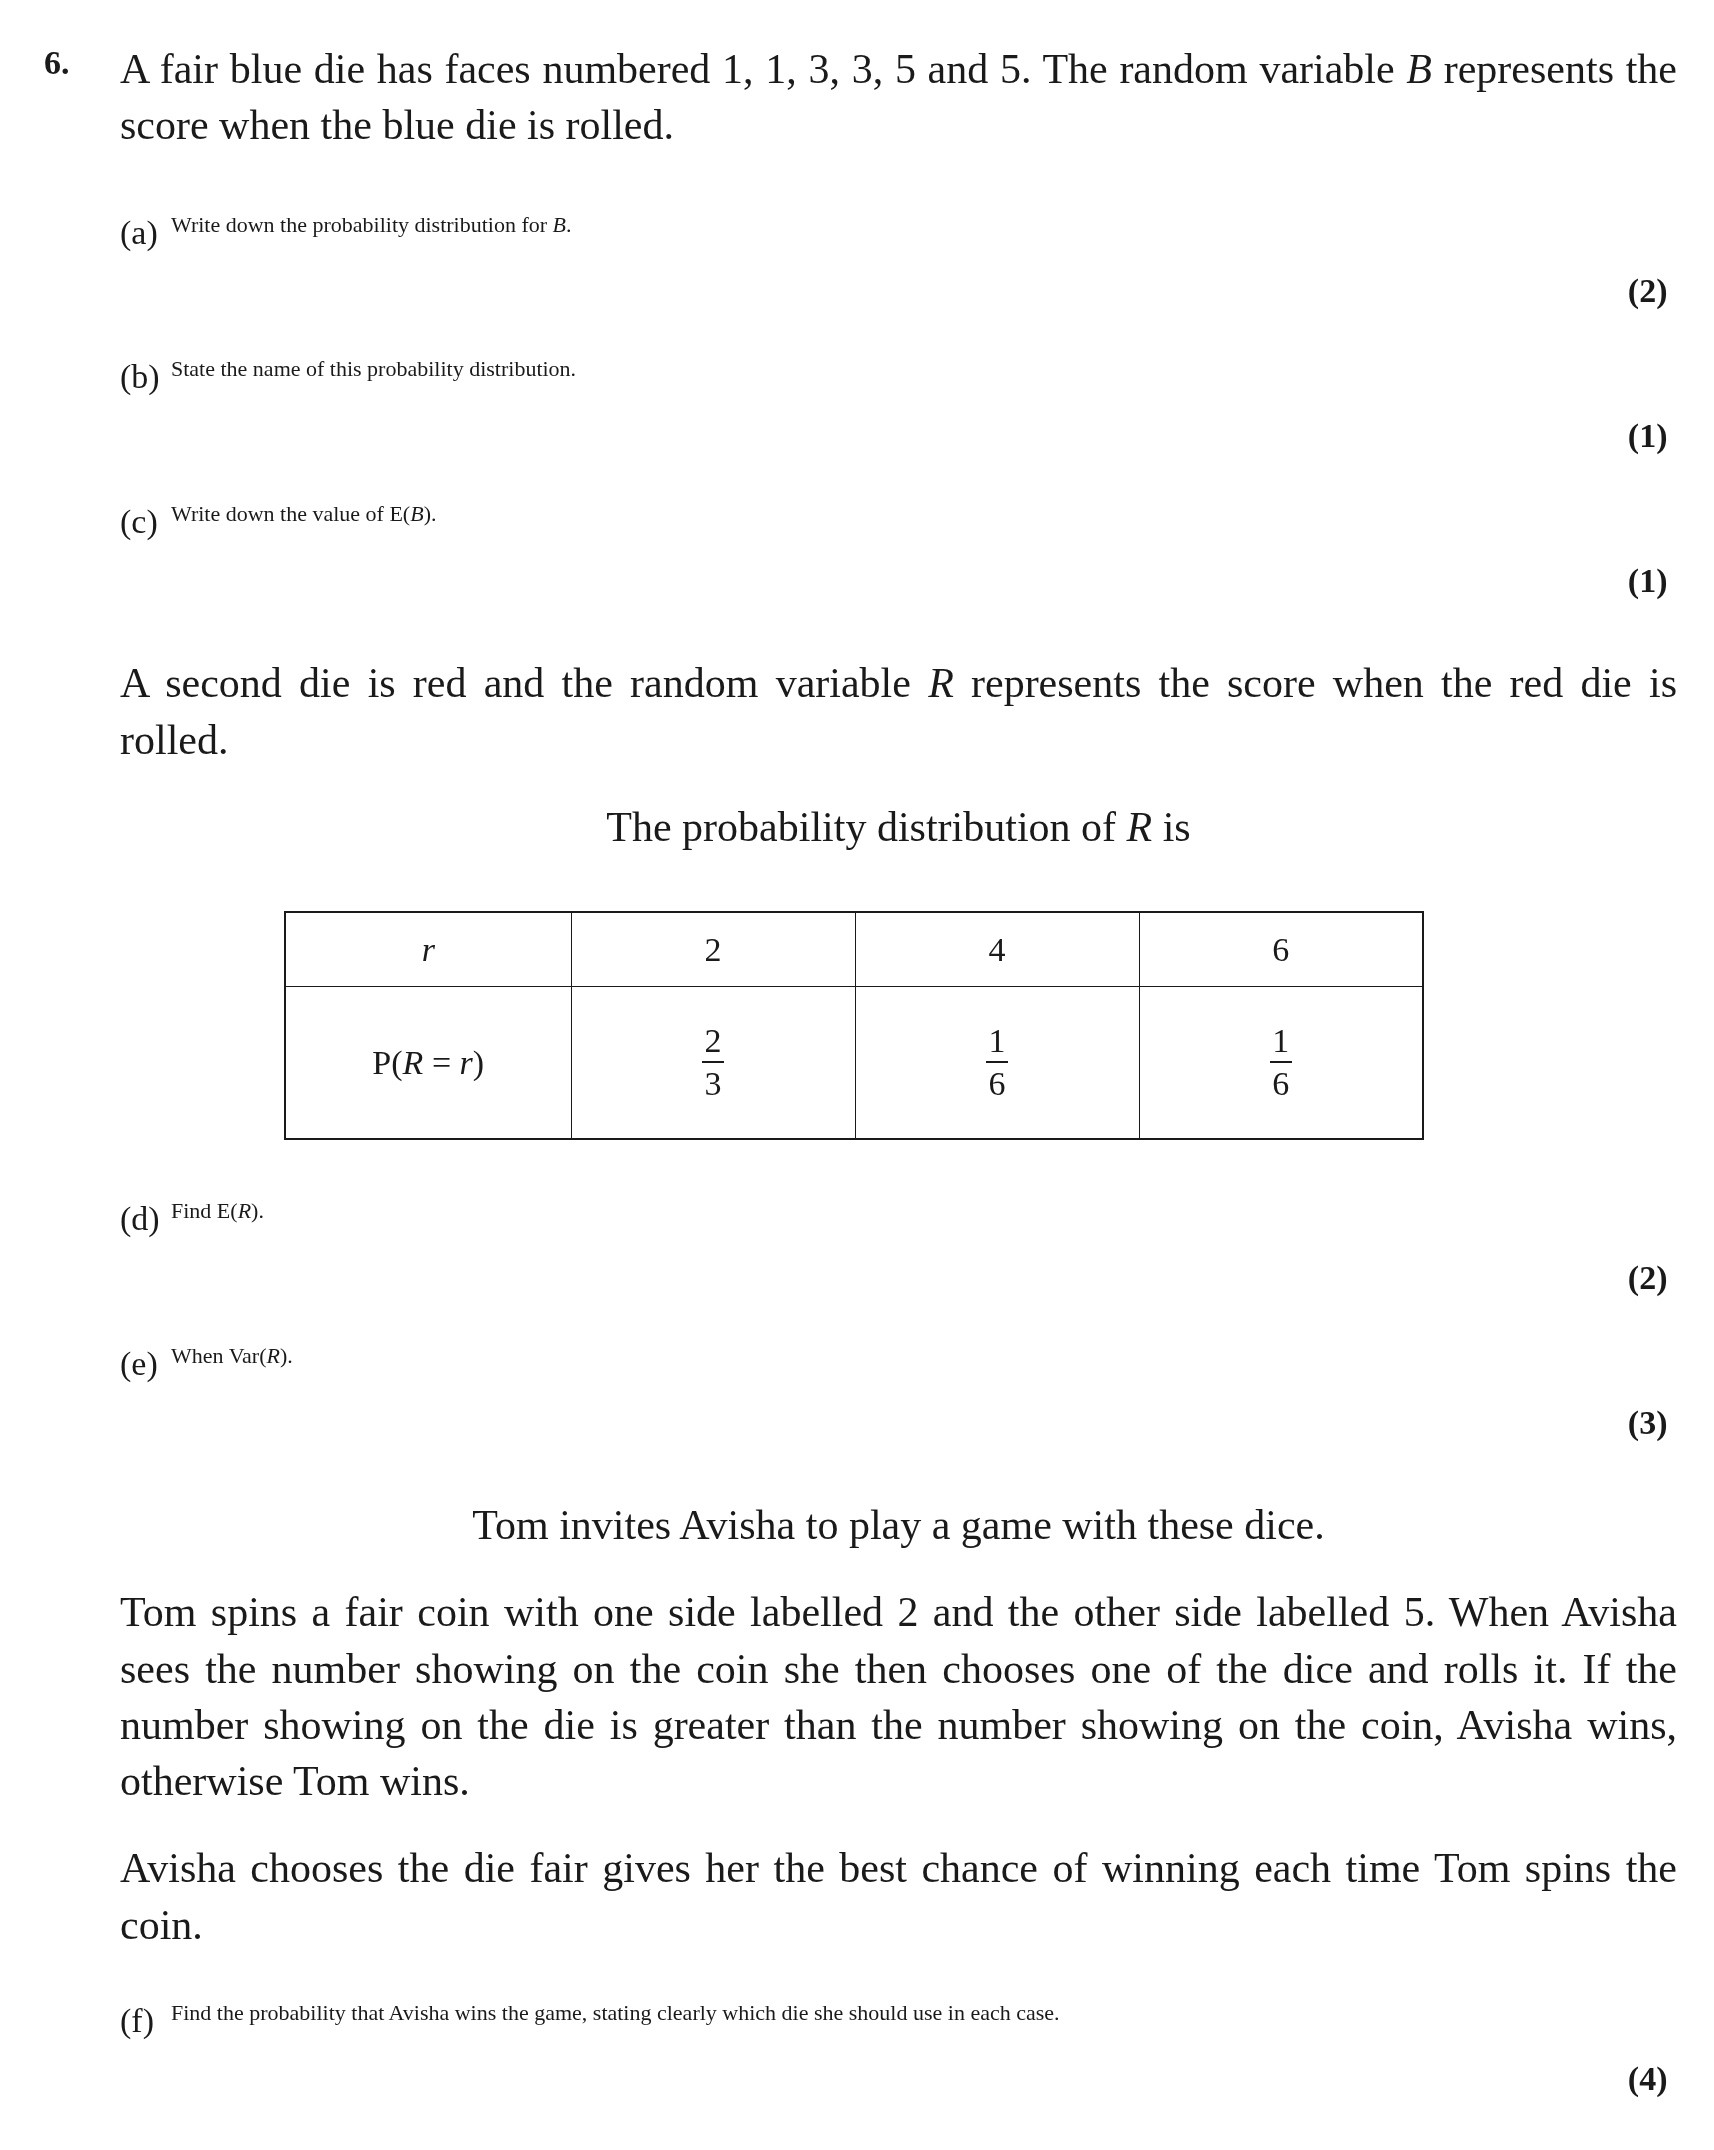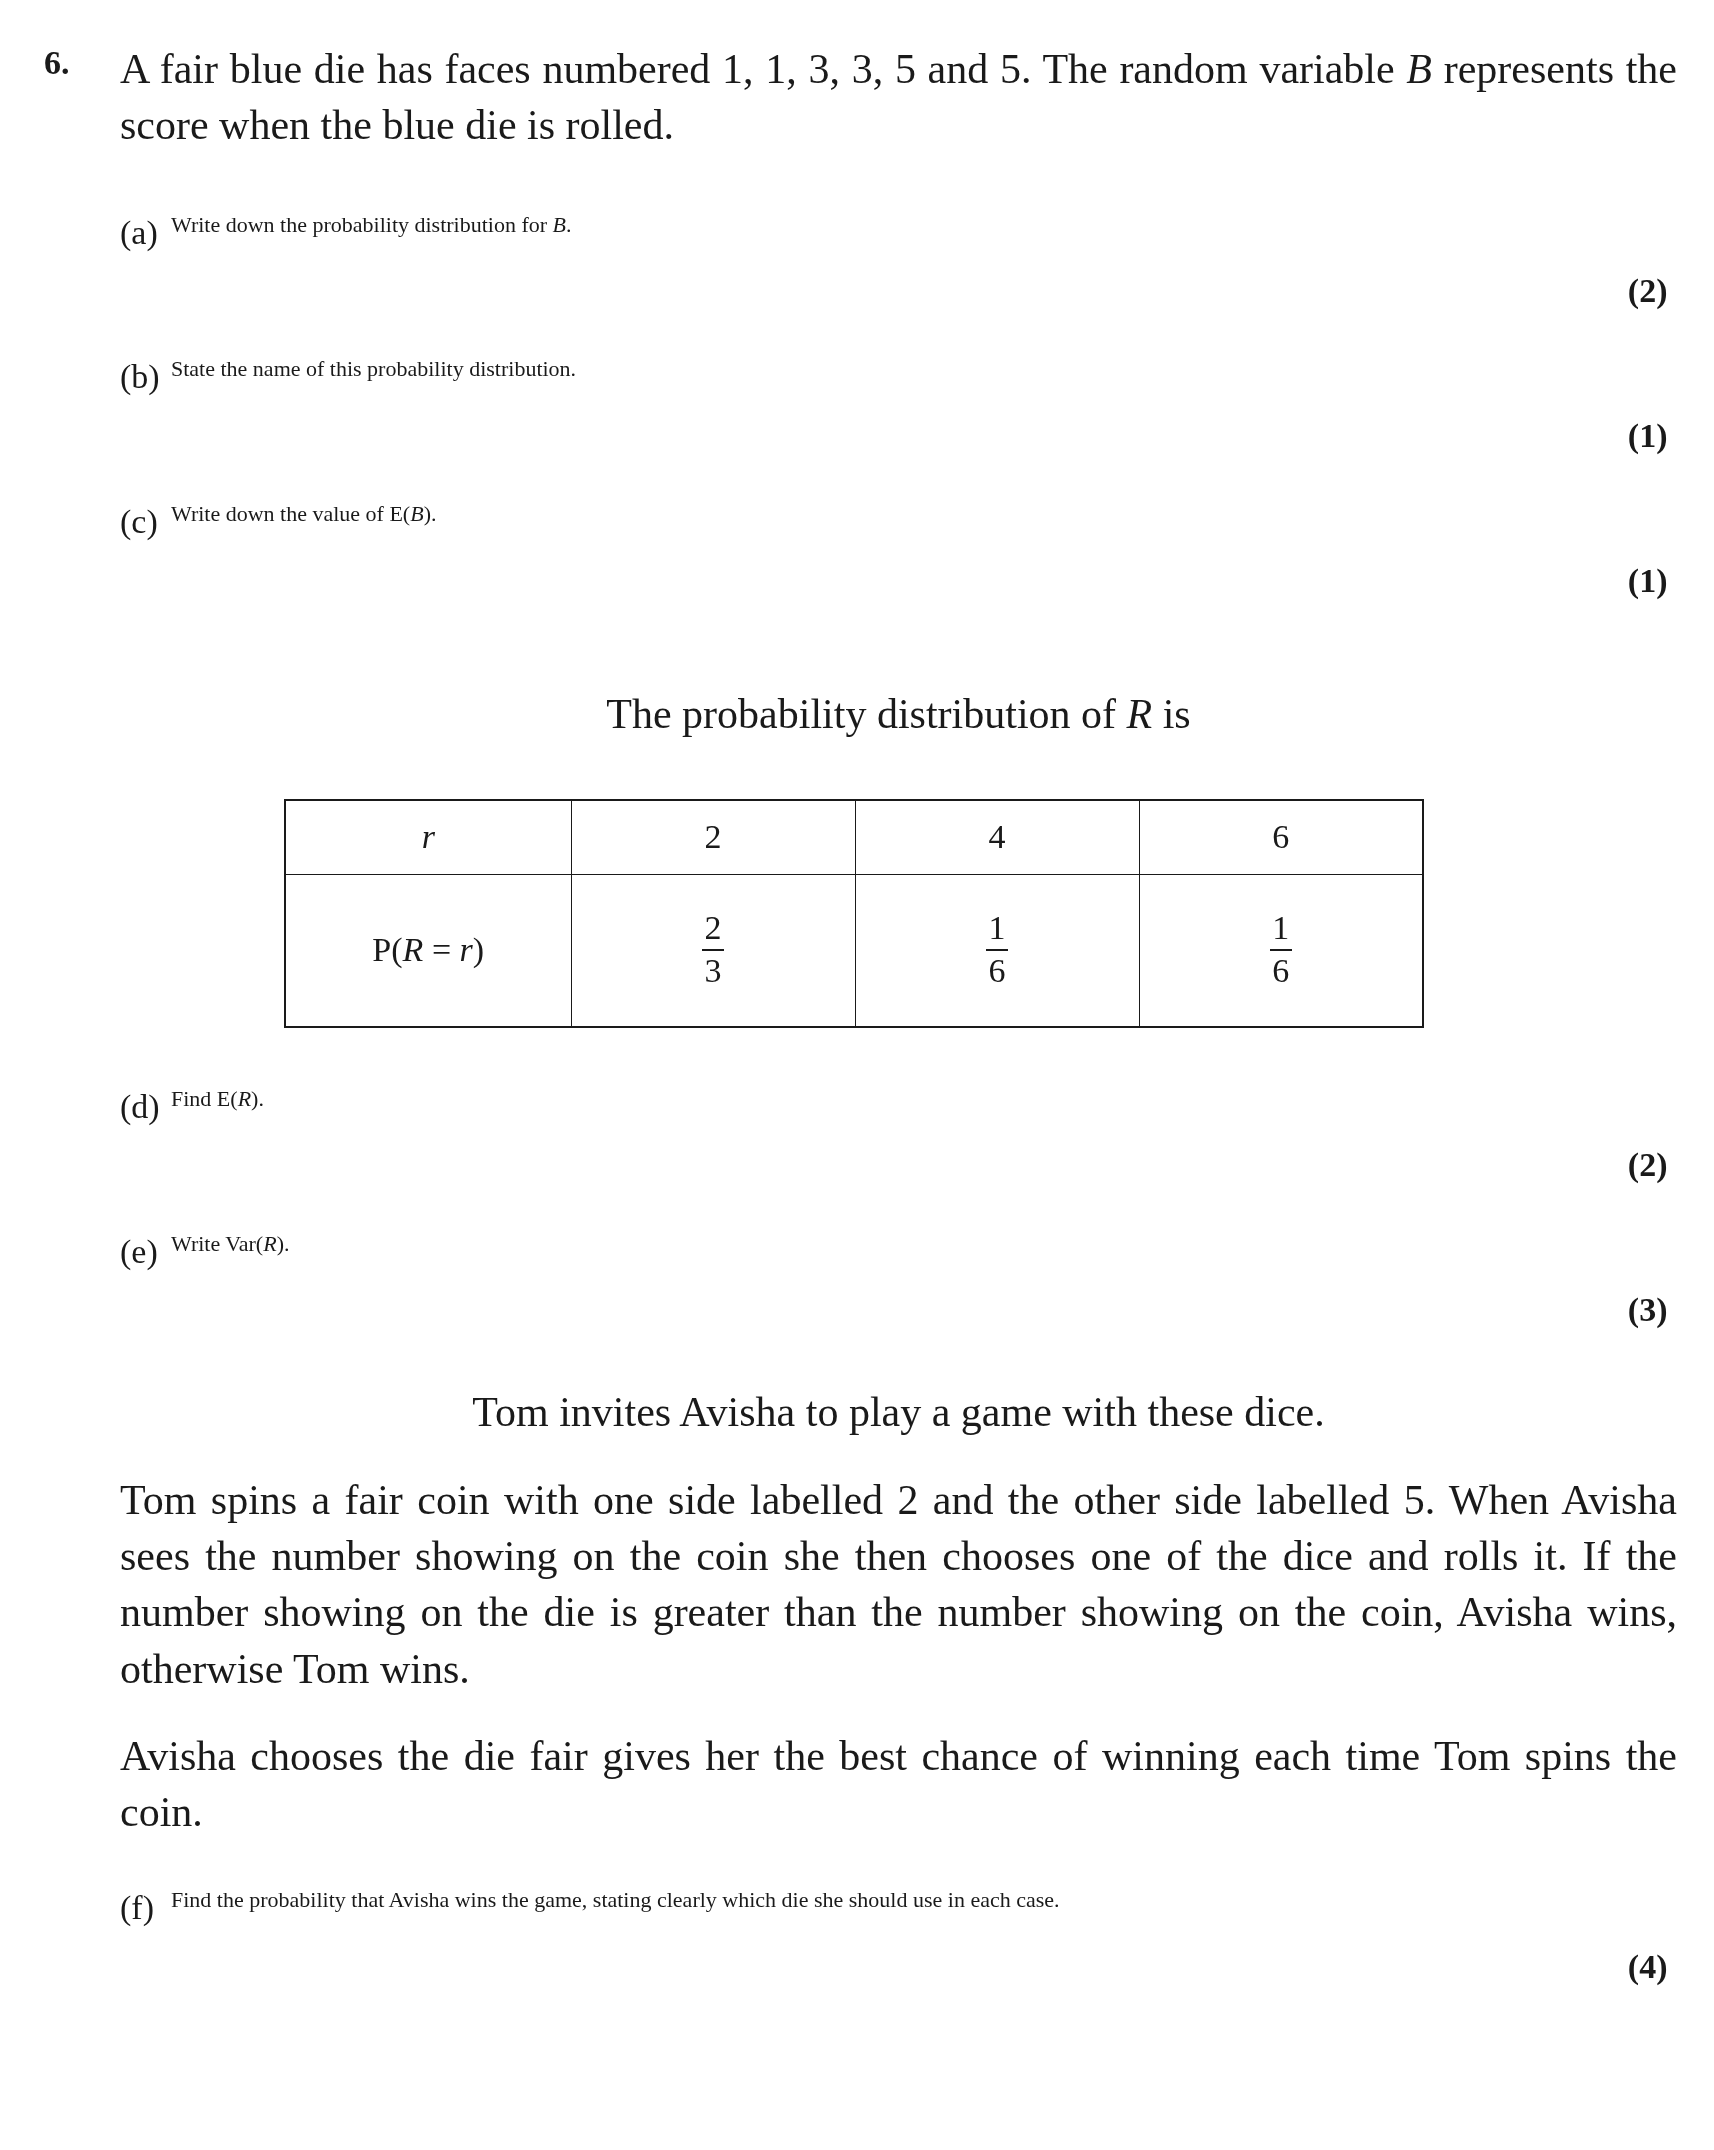--- a/index.html
+++ b/index.html
@@ -180,20 +180,23 @@
 
     <div class="part">
       <div class="part-label">(c)</div>
       <div class="part-text nojust"><span>Write down the value of E(</span><i>B</i><span>).</span></div>
     </div>
     <div class="sp-sm"></div>
     <div class="marks">(1)</div>
 
     <div class="sp-xl"></div>
 
+    <div class="indent-block">
+      <p class="para"><span>A second die is red and the random variable </span><i>R</i><span> represents the score when the red die is rolled.</span></p>
+    </div>
 
     <div class="sp-md"></div>
 
     <div class="indent-block">
       <p class="para nojust"><span>The probability distribution of </span><i>R</i><span> is</span></p>
     </div>
 
     <div class="sp-xl"></div>
 
     <div class="table-wrap">
@@ -245,21 +248,21 @@
       <div class="part-label">(d)</div>
       <div class="part-text nojust"><span>Find E(</span><i>R</i><span>).</span></div>
     </div>
     <div class="sp-sm"></div>
     <div class="marks">(2)</div>
 
     <div class="sp-lg"></div>
 
     <div class="part">
       <div class="part-label">(e)</div>
-      <div class="part-text nojust"><span>Write Var(</span><i>R</i><span>).</span></div>
+      <div class="part-text nojust"><span>When Var(</span><i>R</i><span>).</span></div>
     </div>
     <div class="sp-sm"></div>
     <div class="marks">(3)</div>
 
     <div class="sp-xl"></div>
 
     <div class="indent-block">
       <p class="para nojust">Tom invites Avisha to play a game with these dice.</p>
     </div>
 

